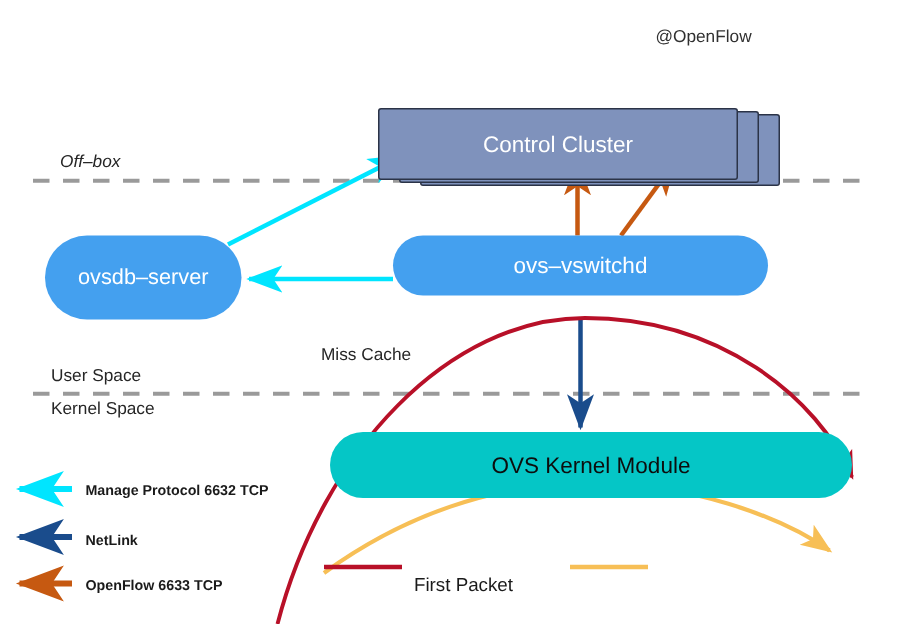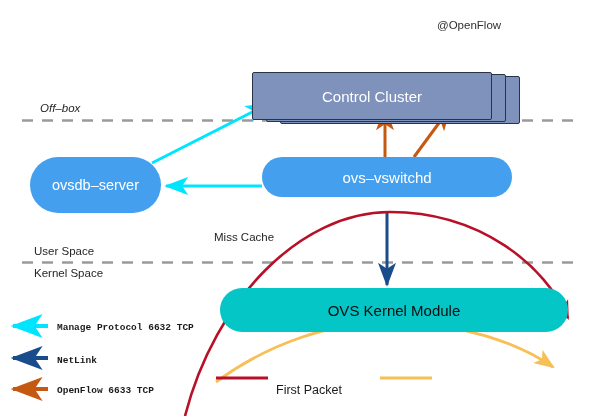--- a/index.html
+++ b/index.html
@@ -66,21 +66,21 @@
     position:absolute;font-size:11.5px;color:#262626;white-space:nowrap;
   }
   #label-offbox{left:40px;top:102px;font-style:italic;}
   #label-userspace{left:34px;top:245px;}
   #label-kernelspace{left:34px;top:267px;}
   #label-miss-cache{left:214px;top:231px;font-size:11.5px;}
 
   
   .legend-text{
     position:absolute;font-size:9.5px;color:#1a1a1a;
-    font-weight:bold;white-space:nowrap;font-family:Liberation Mono, monospace;
+    font-weight:bold;white-space:nowrap;
   }
   #lg-manage{left:57px;top:322px;}
   #lg-netlink{left:57px;top:355px;}
   #lg-openflow{left:57px;top:385px;}
   .legend-text2{
     position:absolute;font-size:12.5px;color:#1a1a1a;white-space:nowrap;
   }
   #lg-first{left:276px;top:371px;margin-top:12px;}
   #lg-subseq{left:440px;top:371px;}
 </style>

